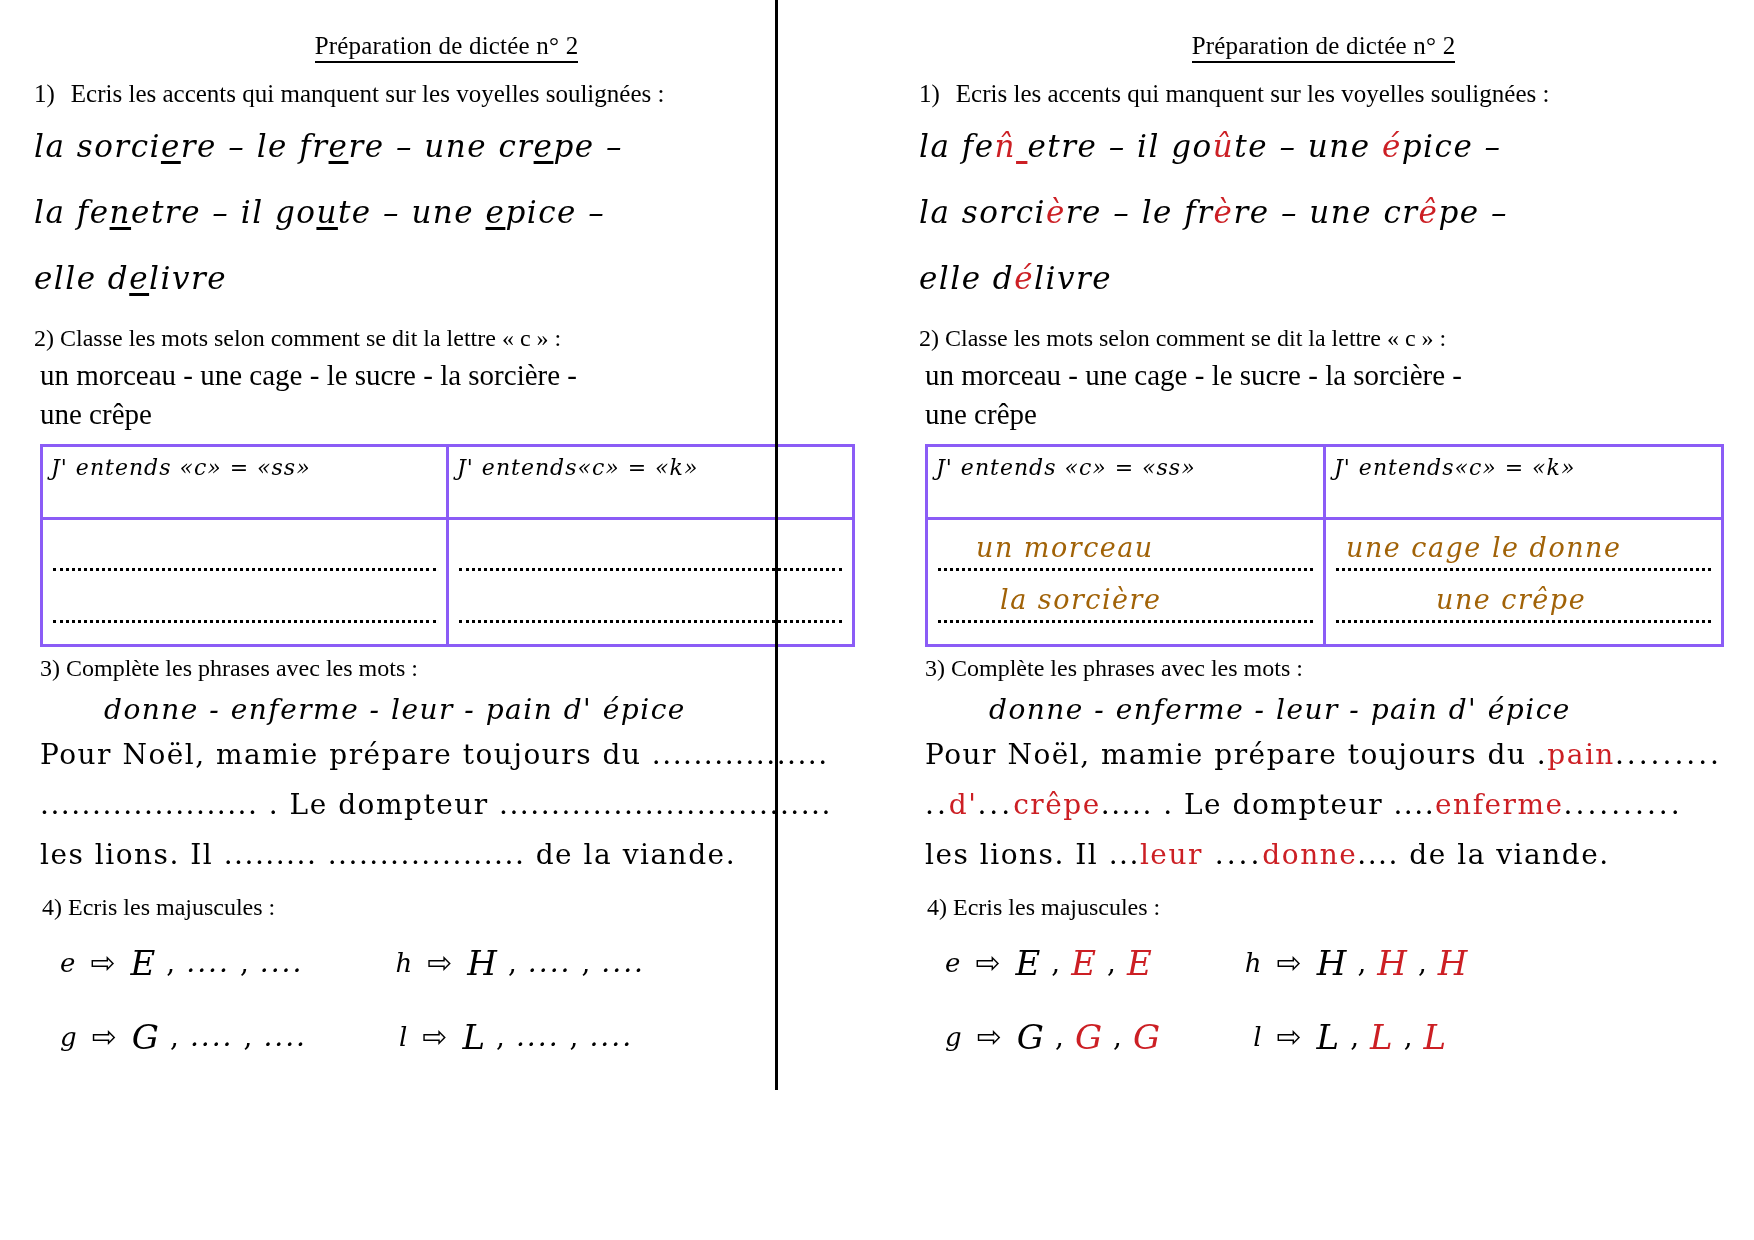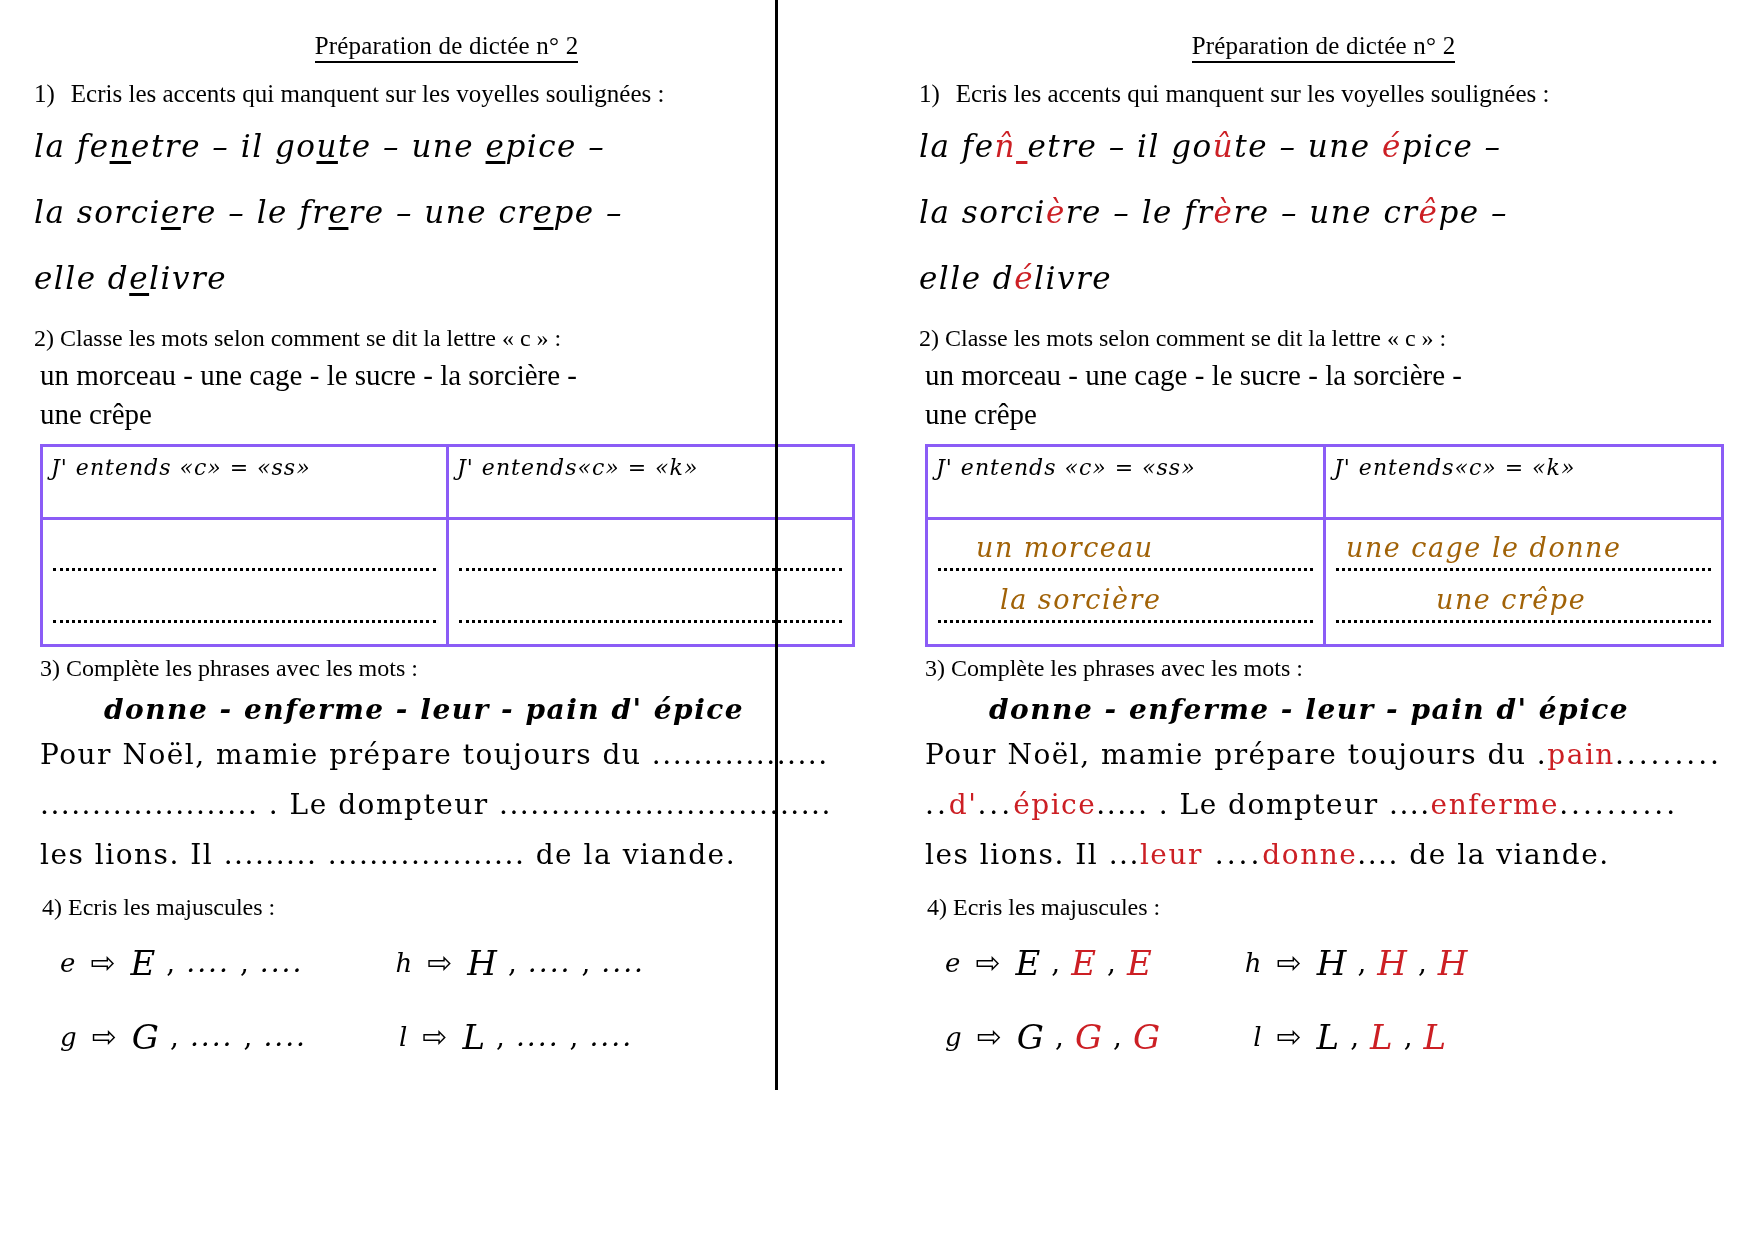--- a/index.html
+++ b/index.html
@@ -132,21 +132,20 @@
   }
 
   
   .ex3-words {
     font-size: 28px;
     font-style: italic;
     letter-spacing: 1.5px;
     margin: 10px 0 4px 70px;
     font-family: "DejaVu Serif", "Liberation Serif", serif;
     white-space: nowrap;
-    font-weight: bold;
   }
   .ex3-line {
     font-size: 28px;
     letter-spacing: 1.5px;
     line-height: 50px;
     height: 50px;
     margin-left: 6px;
     font-family: "DejaVu Serif", "Liberation Serif", serif;
     white-space: nowrap;
   }
@@ -194,24 +193,24 @@
 
     <div class="title">
       <span>Préparation de dictée n° 2</span>
     </div>
 
     <p class="instr">
       <span class="num">1)</span><span>Ecris les accents qui manquent sur les voyelles soulignées :</span>
     </p>
 
     <div class="hw-line">
+      la sorci<span class="u">e</span>re  –  le fr<span class="u">e</span>re  –  une cr<span class="u">e</span>pe  –
+    </div>
+    <div class="hw-line">
       la fe<span class="u">n</span>etre  –  il go<span class="u">u</span>te  –  une <span class="u">e</span>pice  –
-    </div>
-    <div class="hw-line">
-      la sorci<span class="u">e</span>re  –  le fr<span class="u">e</span>re  –  une cr<span class="u">e</span>pe  –
     </div>
     <div class="hw-line">
       elle d<span class="u">e</span>livre
     </div>
 
     <p class="instr instr-2">
       <span>2)</span>
       <span>Classe les mots selon comment se dit la lettre « c » :</span>
     </p>
     <div class="wordlist">
@@ -350,21 +349,21 @@
     <p class="instr instr-3">
       <span>3)</span>
       <span>Complète les phrases avec les mots :</span>
     </p>
     <div class="ex3-words">donne  -  enferme  -  leur  -  pain d' épice</div>
 
     <div class="ex3-line">
       <span>Pour Noël, mamie prépare toujours du .</span><span class="red">pain</span><span class="dots">.........</span>
     </div>
     <div class="ex3-line">
-      <span class="dots">..</span><span class="red">d'</span><span class="dots">...</span><span class="red">épice</span><span>..... . Le dompteur ....</span><span class="red">enferme</span><span class="dots">..........</span>
+      <span class="dots">..</span><span class="red">d'</span><span class="dots">...</span><span class="red">crêpe</span><span>..... . Le dompteur ....</span><span class="red">enferme</span><span class="dots">..........</span>
     </div>
     <div class="ex3-line">
       <span>les lions. Il ...</span><span class="red">leur</span><span class="dots">      ....</span><span class="red">donne</span><span>.... de la viande.</span>
     </div>
 
     <p class="instr instr-4">
       <span>4)</span>
       <span>Ecris les majuscules :</span>
     </p>
 

